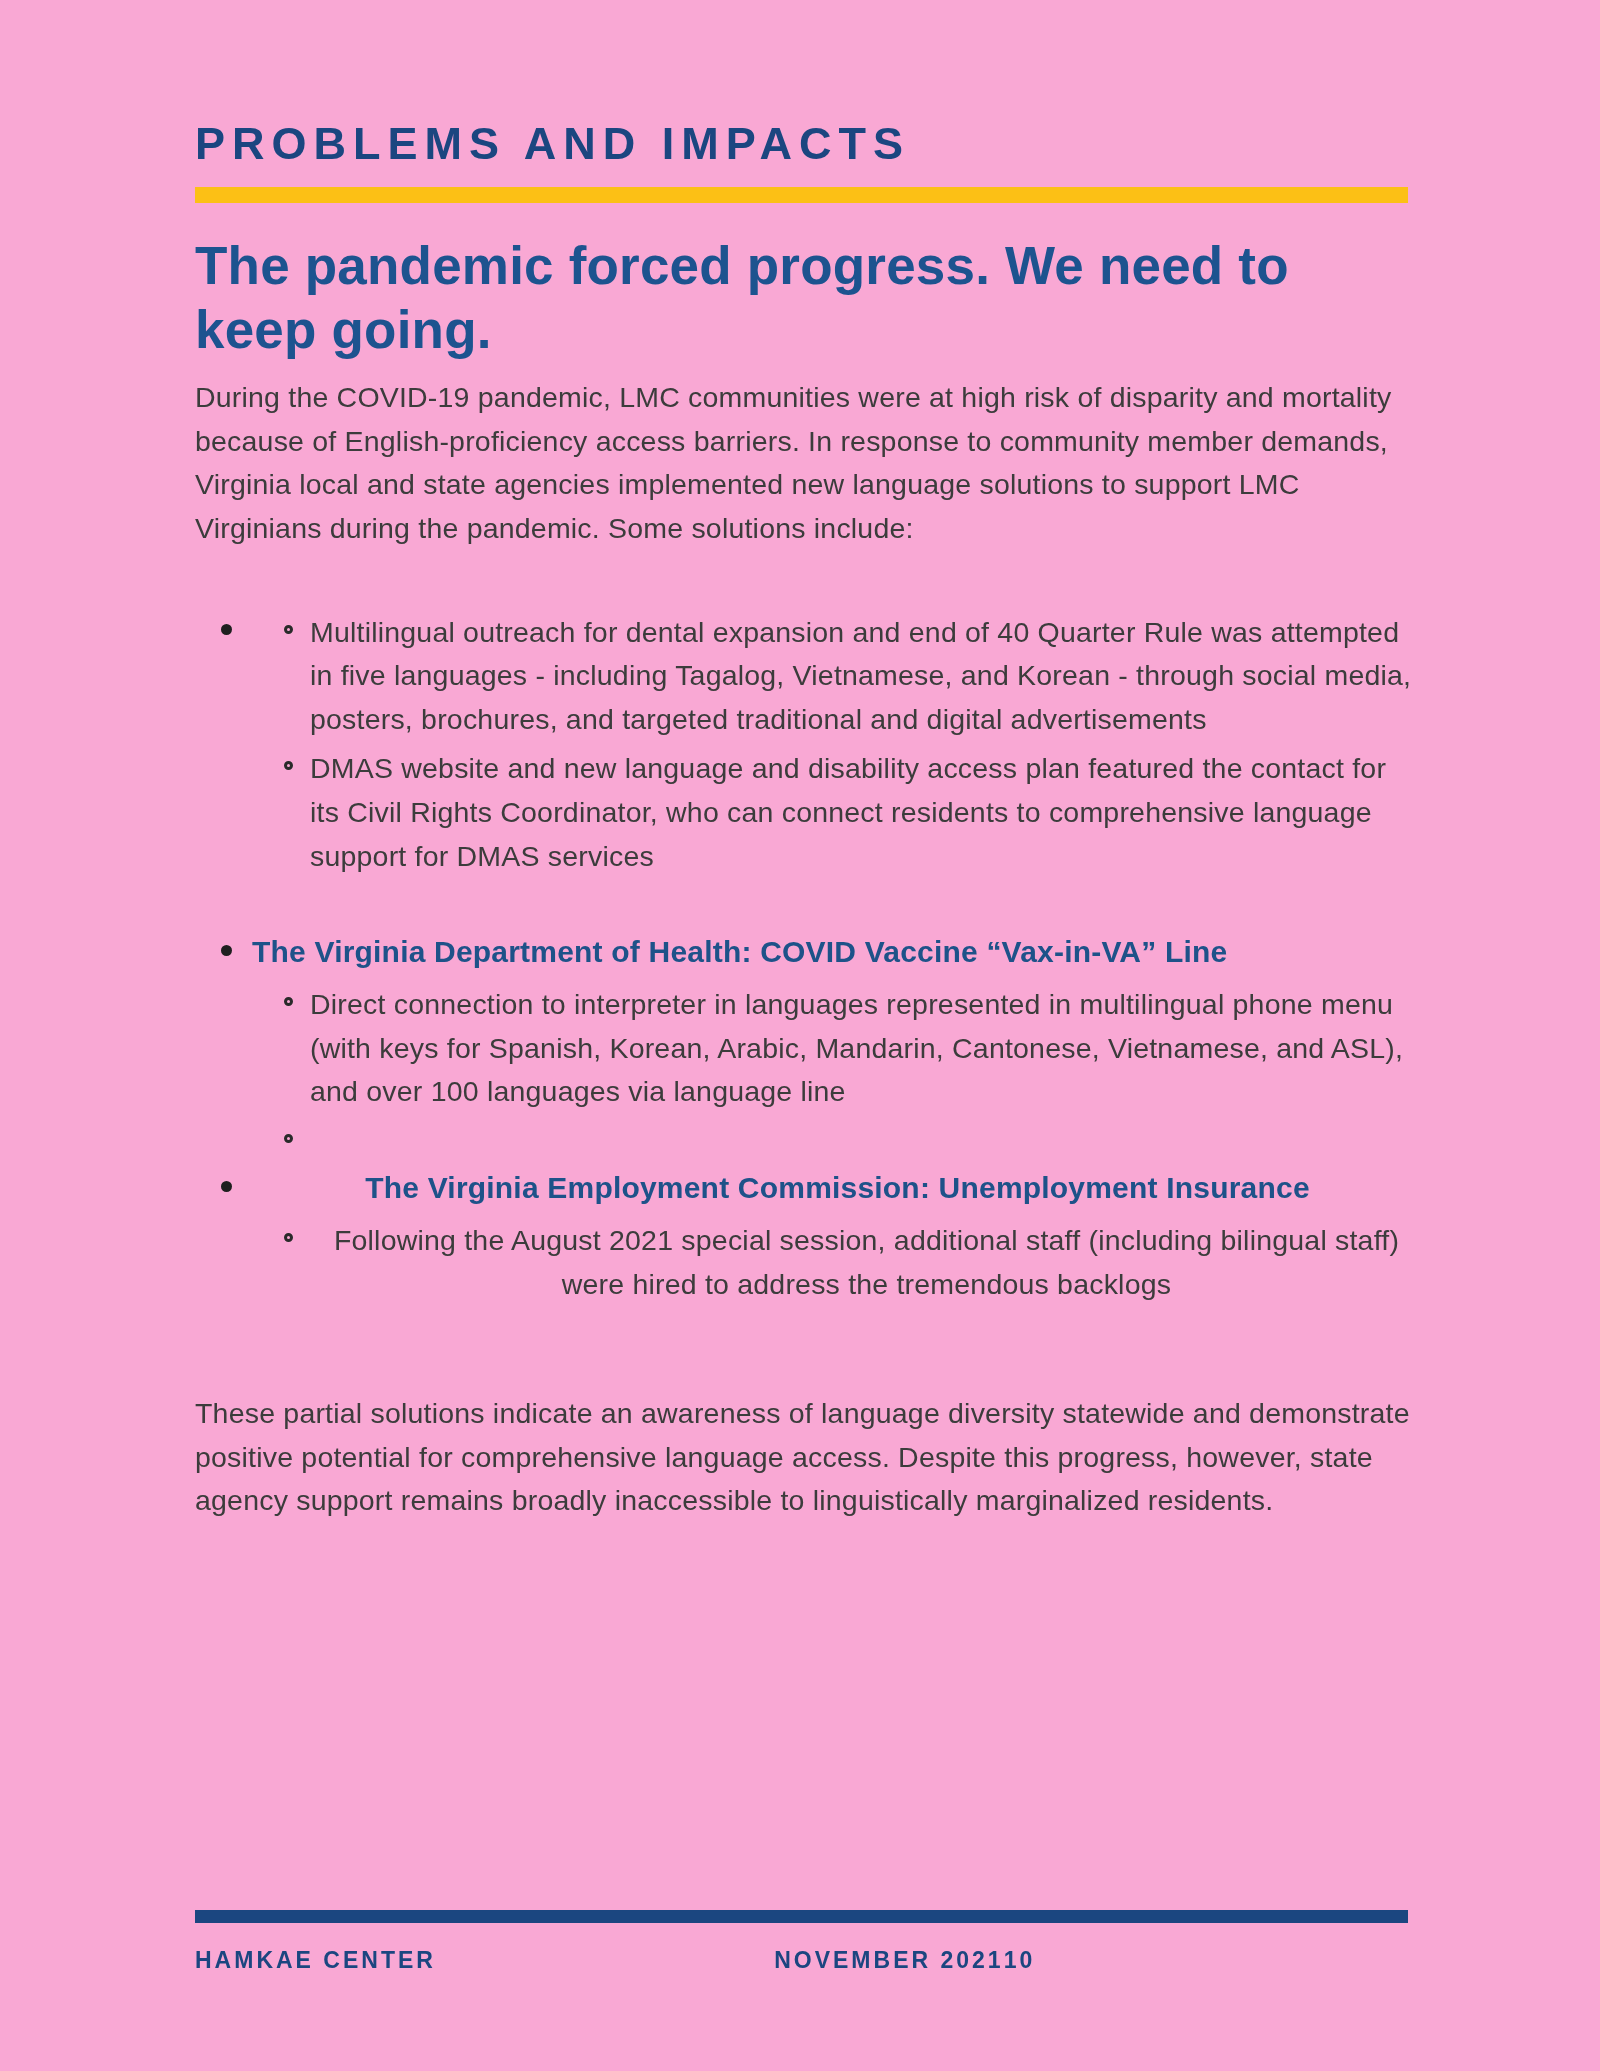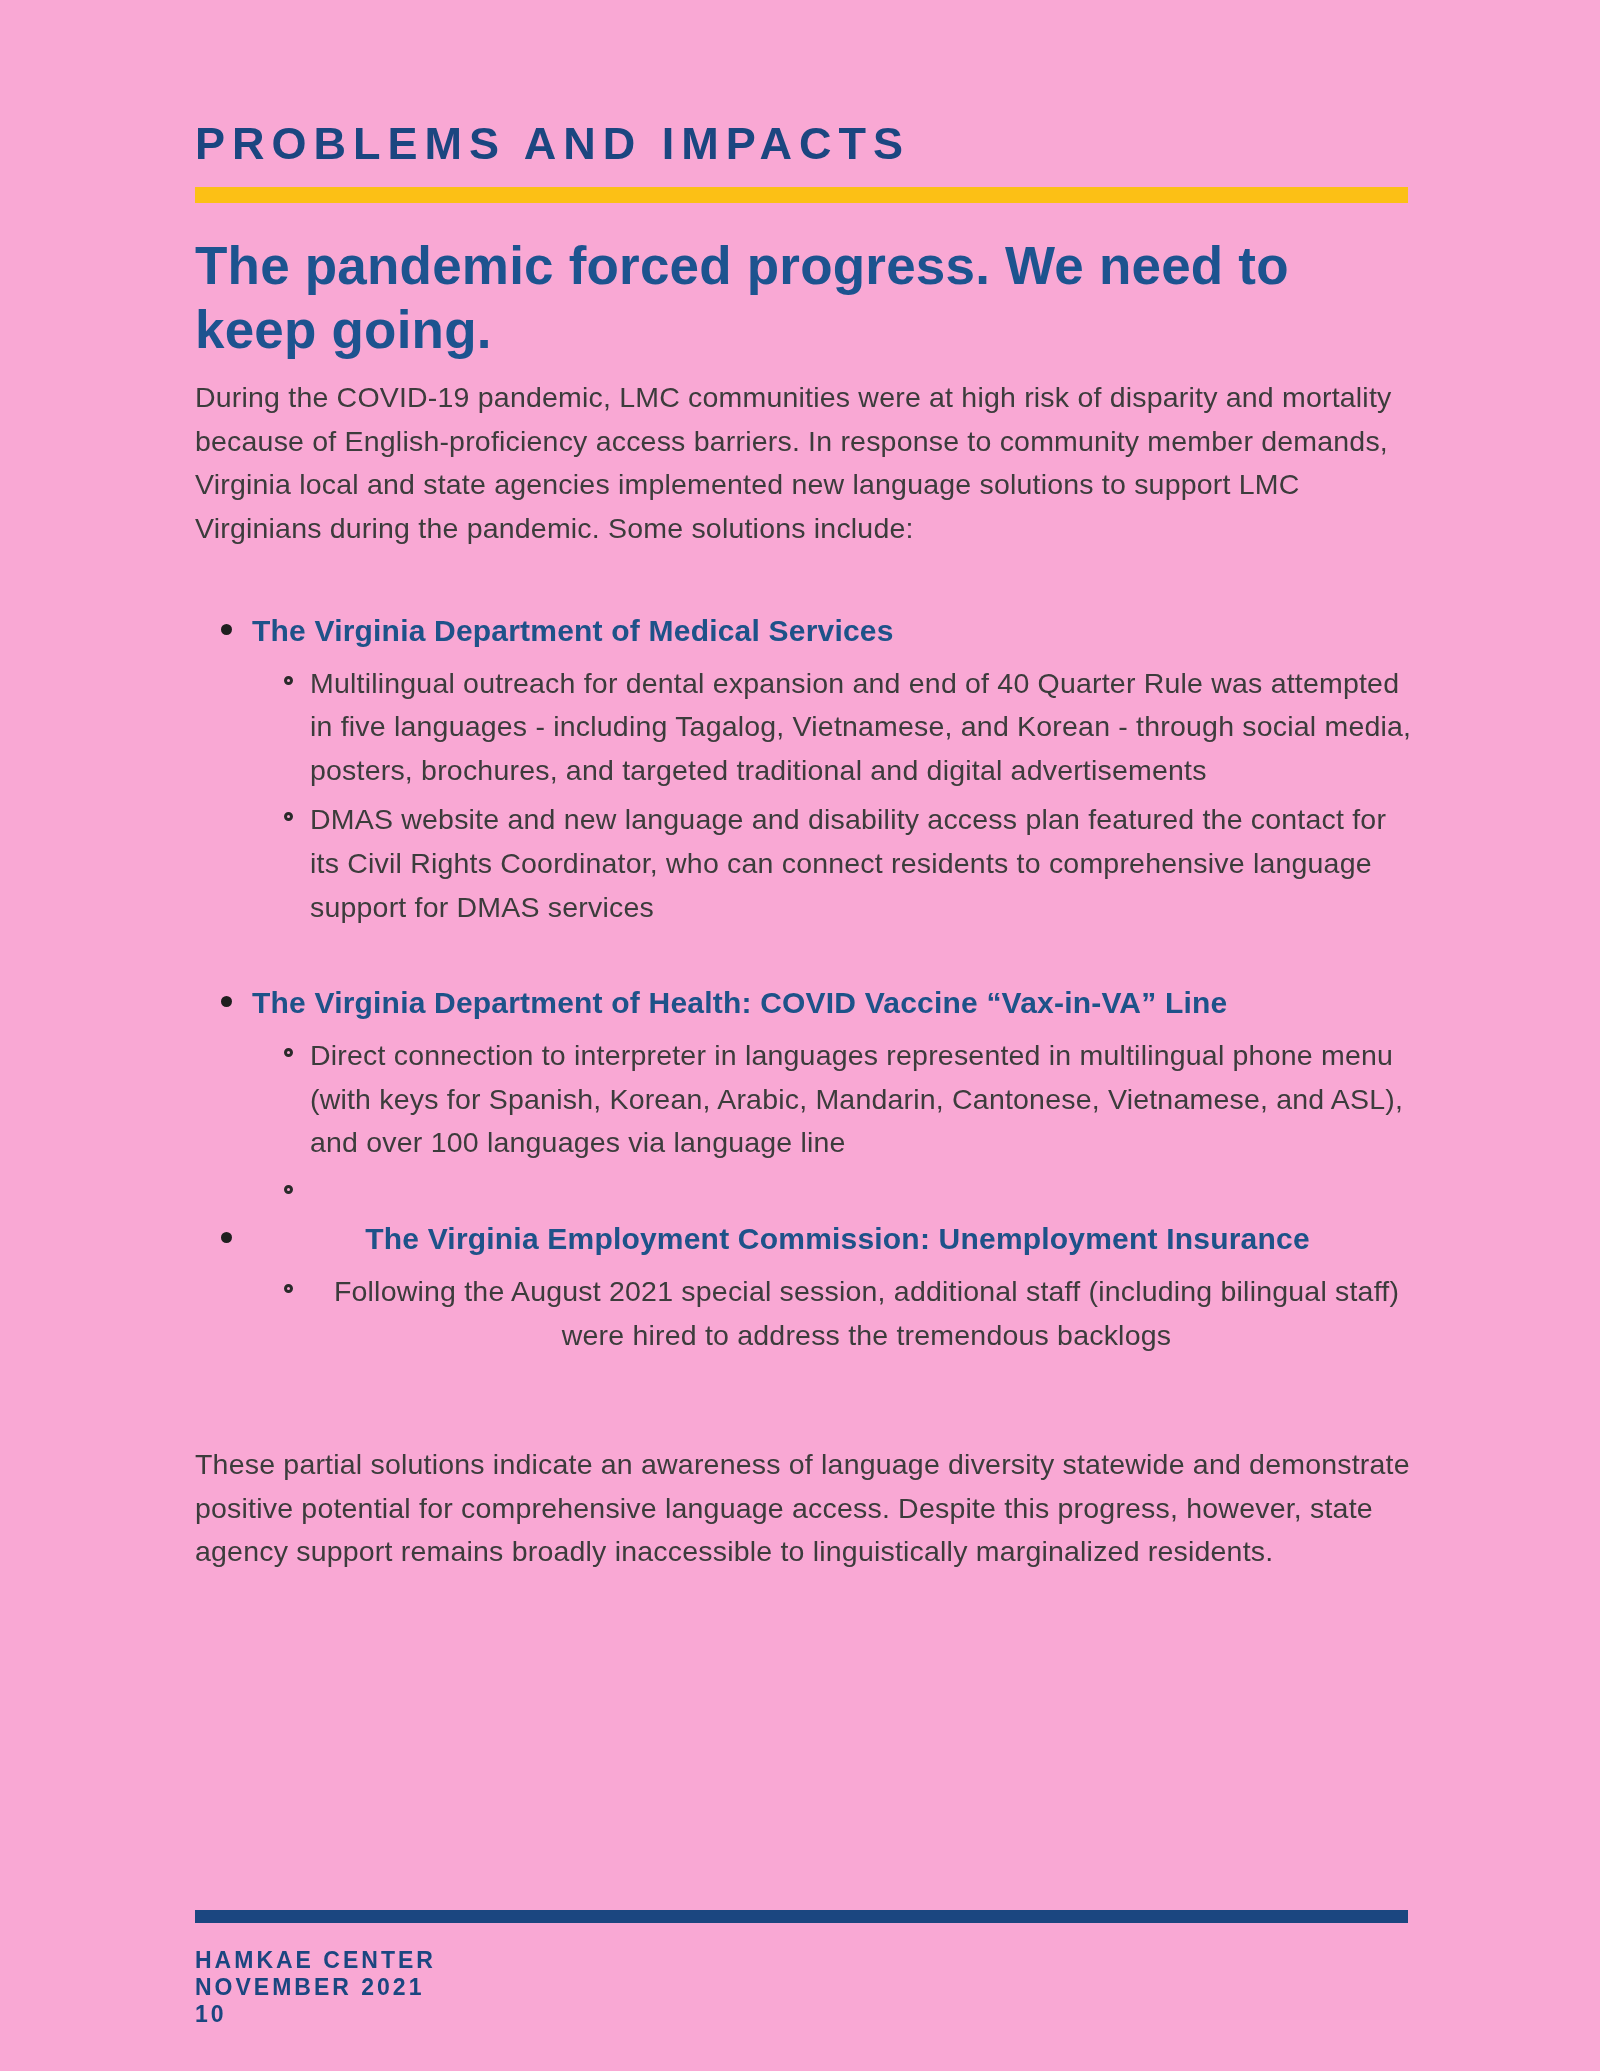--- a/index.html
+++ b/index.html
@@ -113,21 +113,20 @@
   }
   .footer-bar{
     width:100%;
     height:13px;
     background:var(--navy);
   }
   .footer-row{
     margin-top:24px;
     display:flex;
     align-items:baseline;
-    flex-direction:column;
   }
   .footer-row span{
     font-size:23px;
     font-weight:bold;
     letter-spacing:3px;
     color:var(--navy);
   }
   .f-left{flex:1;text-align:left;}
   .f-center{flex:1;text-align:right;}
   .f-right{flex:1;text-align:left;}
@@ -143,21 +142,20 @@
 
     <h1 class="headline">The pandemic forced progress. We need to keep going.</h1>
 
     <p class="body-text intro">During the COVID-19 pandemic, LMC communities were at high risk of disparity and mortality because of English-proficiency access barriers. In response to community member demands, Virginia local and state agencies implemented new language solutions to support LMC Virginians during the pandemic. Some solutions include:</p>
 
     <div class="bullet-list">
 
       <div class="group">
         <div class="group-head">
           <span class="dot"></span>
-          <span class="group-title">The Virginia Department of Medical Services</span>
         </div>
         <div class="sub body-text">
           <span class="circ"></span>
           <span>Multilingual outreach for dental expansion and end of 40 Quarter Rule was attempted in five languages - including Tagalog, Vietnamese, and Korean - through social media, posters, brochures, and targeted traditional and digital advertisements</span>
         </div>
         <div class="sub body-text">
           <span class="circ"></span>
           <span>DMAS website and new language and disability access plan featured the contact for its Civil Rights Coordinator, who can connect residents to comprehensive language support for DMAS services</span>
         </div>
       </div>

